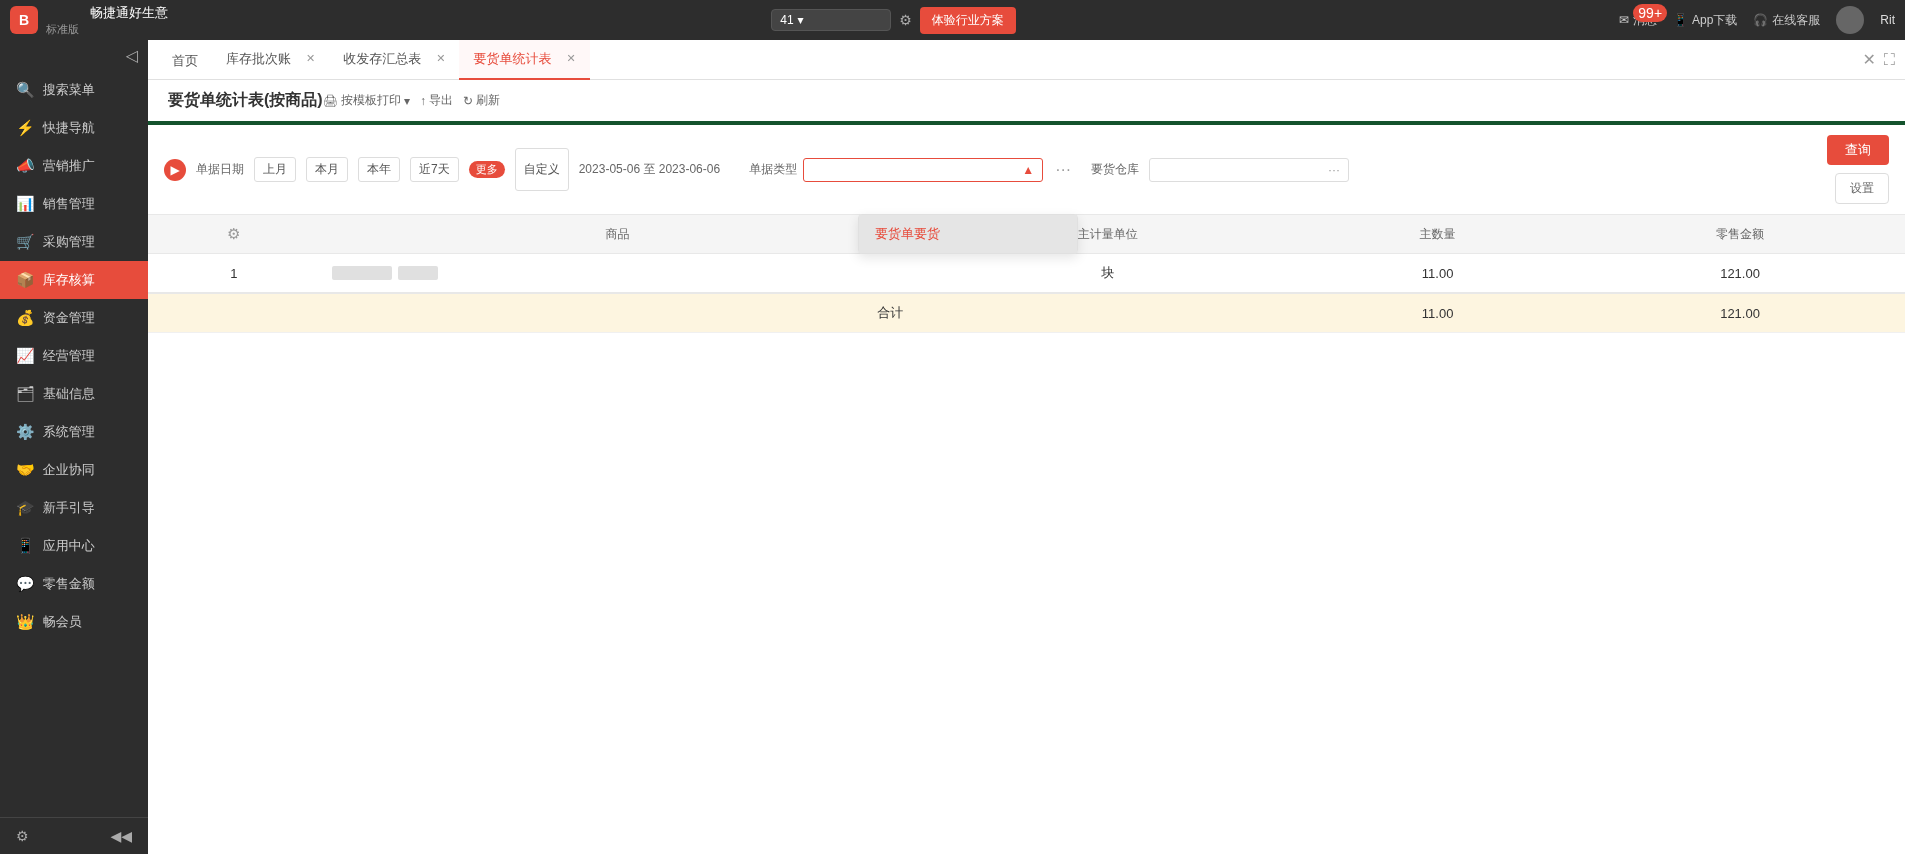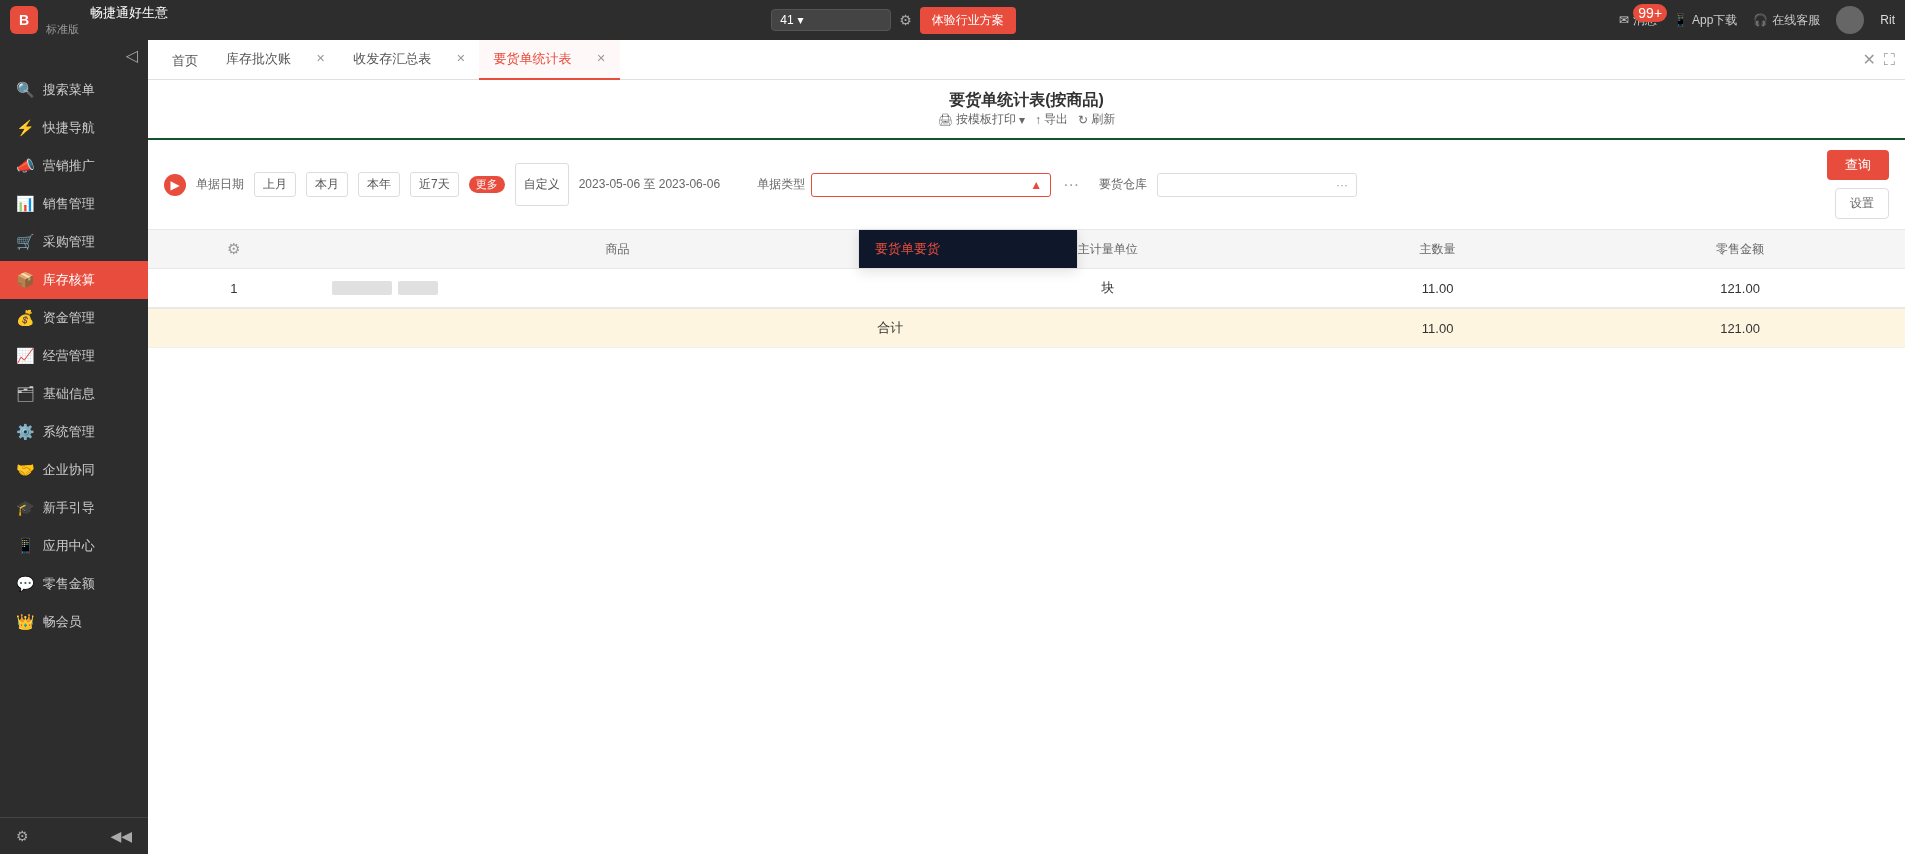--- a/index.html
+++ b/index.html
@@ -78,43 +78,42 @@
       background: #fff;
       border-bottom: 1px solid #e0e0e0;
       display: flex;
       align-items: center;
       height: 40px;
       padding: 0 10px;
       gap: 0;
       position: relative;
     }
     .tab-item {
-      display: flex; align-items: center; gap: 23px;
+      display: flex; align-items: center; gap: 13px;
       padding: 0 14px;
       height: 40px;
       cursor: pointer;
       font-size: 13px;
       color: #555;
       border-bottom: 2px solid transparent;
       white-space: nowrap;
     }
     .tab-item.active { color: #e74c3c; border-bottom: 2px solid #e74c3c; background: #fff8f8; }
     .tab-item .tab-close { color: #999; font-size: 11px; margin-left: 2px; }
     .tab-home { padding: 12px 14px; height: 40px; display: flex; align-items: flex-start; color: #555; font-size: 13px; cursor: pointer; }
     .tab-actions { margin-left: auto; display: flex; align-items: center; gap: 8px; }
     .tab-action-btn { color: #999; font-size: 16px; cursor: pointer; }
 
     
     .page-header {
       background: #fff;
       padding: 10px 20px;
       display: flex;
       align-items: center;
-      border-bottom: 2px solid #14532d;
-      flex-direction: column;
+      border-bottom: 4px solid #14532d;
     }
     .page-title { font-size: 16px; font-weight: bold; color: #333; }
     .page-actions { display: flex; align-items: center; gap: 10px; }
     .action-link { color: #666; font-size: 12px; cursor: pointer; display: flex; align-items: center; gap: 3px; }
 
     
     .filter-bar {
       background: #fff;
       padding: 10px 16px;
       border-bottom: 1px solid #e8e8e8;
@@ -123,21 +122,21 @@
       flex-wrap: wrap;
       gap: 10px;
       position: relative;
     }
     .filter-expand-btn { width: 22px; height: 22px; background: #e74c3c; border-radius: 50%; display: flex; align-items: center; justify-content: center; cursor: pointer; color: white; font-size: 12px; }
     .filter-label { color: #666; font-size: 12px; }
     .date-btn { padding: 3px 8px; border: 1px solid #ddd; border-radius: 3px; cursor: pointer; font-size: 12px; color: #555; background: #fff; }
     .date-range { color: #666; font-size: 12px; }
     .more-btn { background: #e74c3c; color: white; border: none; border-radius: 10px; padding: 1px 7px; font-size: 11px; cursor: pointer; }
     .custom-btn { padding: 12px 8px; border: 1px solid #ddd; border-radius: 3px; cursor: pointer; font-size: 12px; color: #555; background: #fff; }
-    .filter-section { display: flex; align-items: center; gap: 6px; margin-left: 27px; }
+    .filter-section { display: flex; align-items: center; gap: 6px; margin-left: 19px; }
     .filter-type-label { color: #666; font-size: 12px; }
     .filter-select {
       border: 1px solid #ddd; border-radius: 3px; padding: 4px 8px; font-size: 12px;
       min-width: 220px; outline: none; background: #fff; cursor: pointer;
       display: flex; align-items: center; justify-content: space-between;
       border-bottom: 2px solid #e74c3c;
       position: relative;
     }
     .filter-select input { border: none; outline: none; font-size: 12px; width: 180px; }
     .filter-select .caret { color: #e74c3c; }
@@ -159,21 +158,21 @@
       box-shadow: 0 4px 12px rgba(0,0,0,0.1);
       z-index: 200;
       min-width: 220px;
     }
     .dropdown-item {
       padding: 10px 16px;
       cursor: pointer;
       font-size: 13px;
       color: #333;
     }
-    .dropdown-item.selected { background: #0f172a; color: #e74c3c; }
+    .dropdown-item.selected { background: #e5e5e5; color: #e74c3c; }
 
     
     .table-container { background: #fff; flex: 1; overflow: auto; }
     table { width: 100%; border-collapse: collapse; }
     thead tr { background: #f5f5f5; }
     th { padding: 10px 12px; text-align: center; font-size: 12px; color: #666; font-weight: normal; border-bottom: 1px solid #e8e8e8; white-space: nowrap; }
     td { padding: 10px 12px; text-align: center; font-size: 13px; color: #333; border-bottom: 1px solid #f0f0f0; }
     .table-no { color: #333; }
     .product-cell { display: flex; align-items: center; gap: 6px; }
     .product-placeholder { width: 60px; height: 14px; background: #e0e0e0; border-radius: 2px; }

